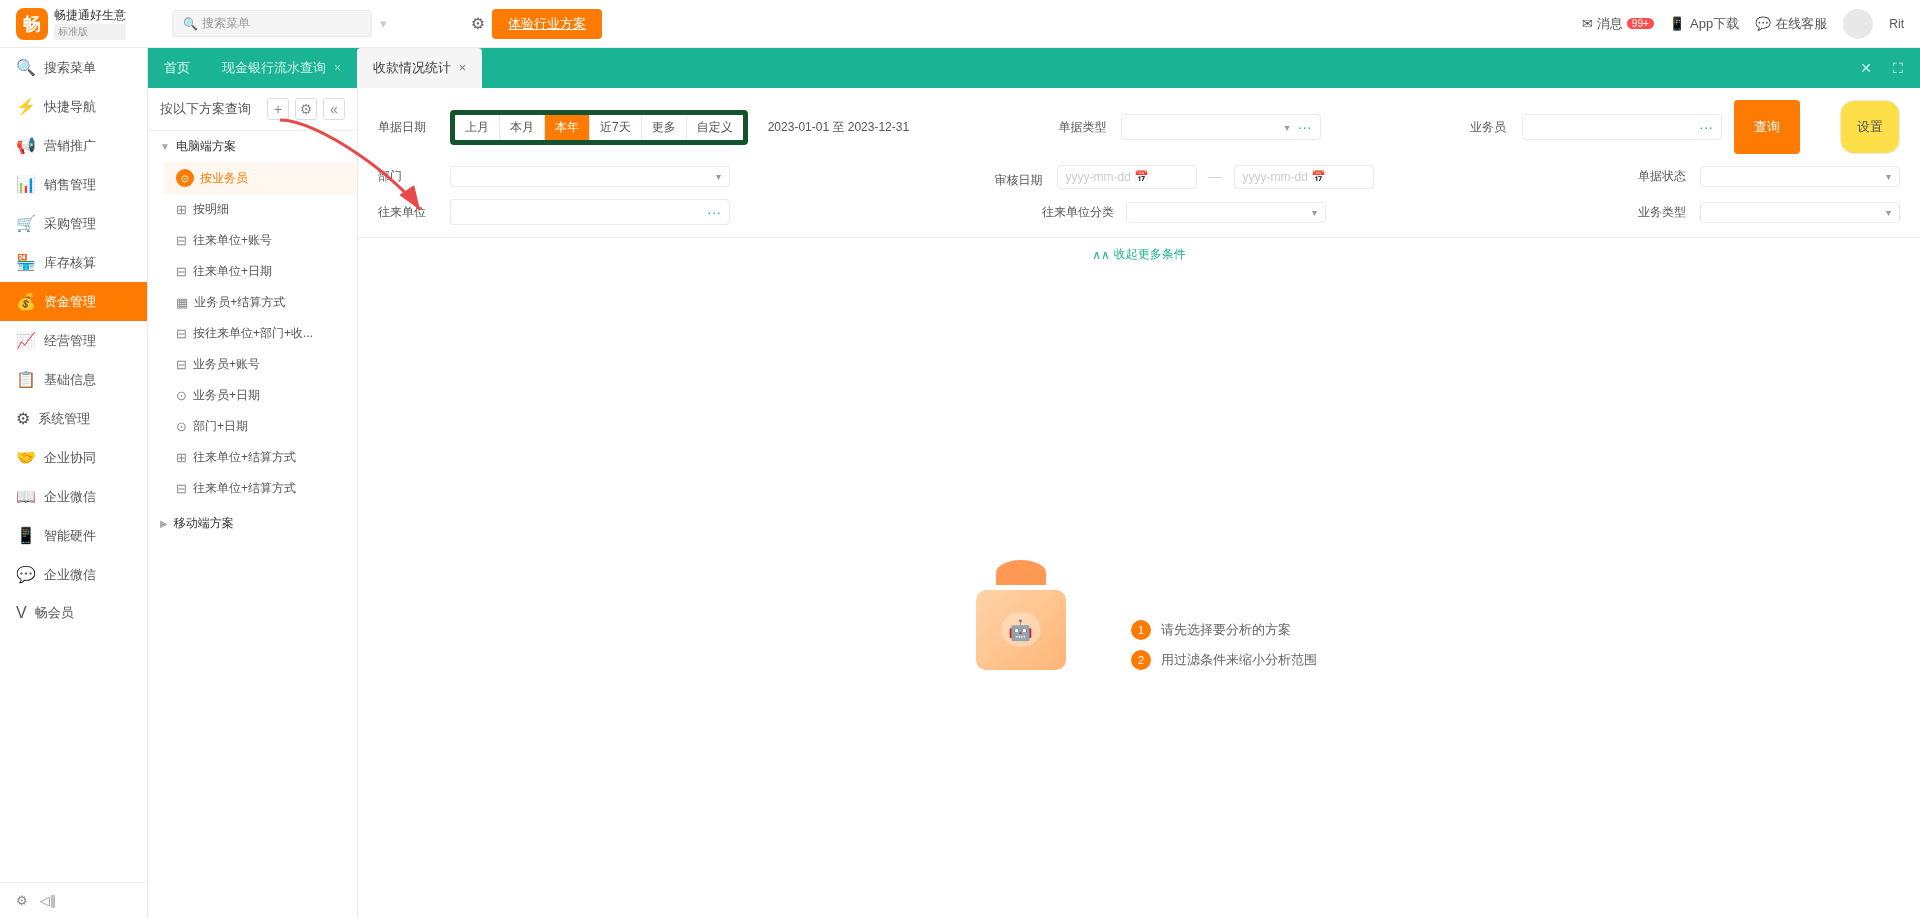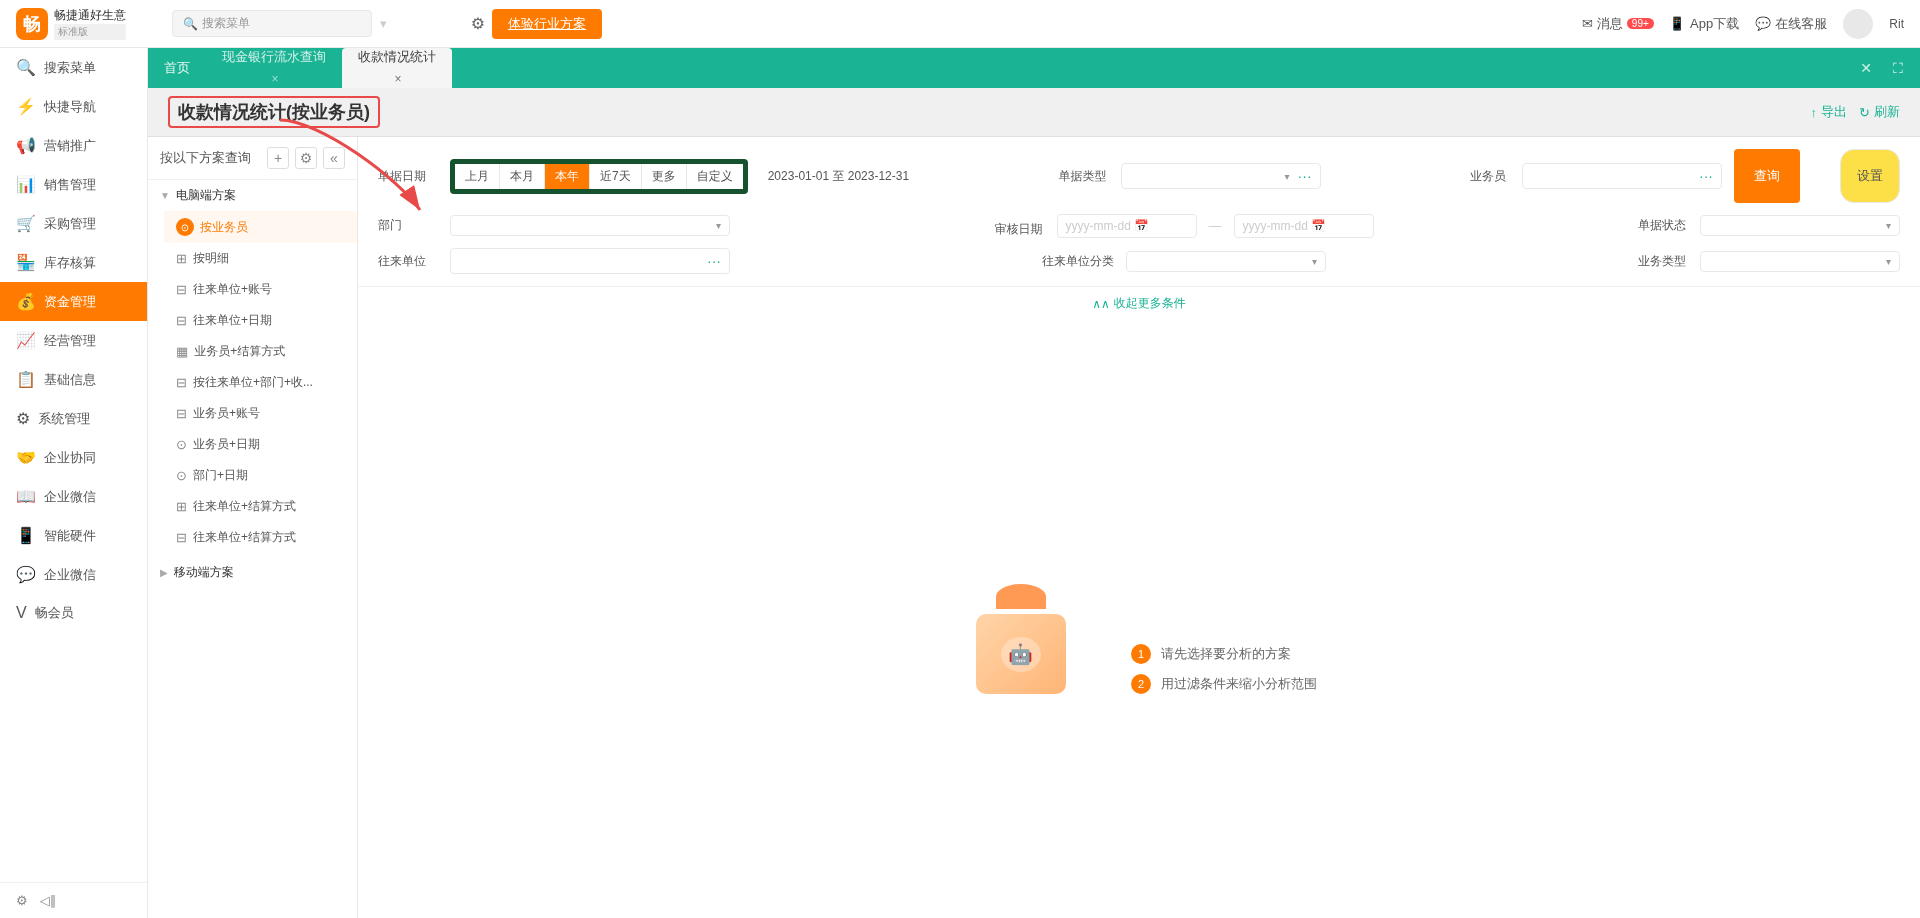--- a/index.html
+++ b/index.html
@@ -137,21 +137,20 @@
     }
     .tab-item {
       height: 100%;
       display: flex; align-items: center;
       padding: 0 16px;
       cursor: pointer;
       color: rgba(255,255,255,0.8);
       font-size: 13px;
       position: relative;
       gap: 6px;
-      flex-direction: column;
     }
     .tab-item.active {
       background: #f5f5f5;
       color: #404040;
       border-radius: 4px 4px 0 0;
       text-align: center;
     }
     .tab-item .tab-close {
       font-size: 12px;
       opacity: 0.7;
@@ -528,35 +527,20 @@
       <span>收款情况统计</span>
       <span class="tab-close">×</span>
     </div>
     <div class="tab-spacer"></div>
     <div class="tab-actions">
       <div class="tab-action-btn">✕</div>
       <div class="tab-action-btn">⛶</div>
     </div>
   </div>
 
-  <div class="page-header">
-    <div class="page-title-box highlight-box">
-      <span class="page-title">收款情况统计(按业务员)</span>
-    </div>
-    <div class="page-header-actions">
-      <div class="header-action-btn">
-        <span>↑</span>
-        <span>导出</span>
-      </div>
-      <div class="header-action-btn">
-        <span>↻</span>
-        <span>刷新</span>
-      </div>
-    </div>
-  </div>
 
   <div class="content-area">
 
     <div class="left-panel">
       <div class="panel-header">
         <span>按以下方案查询</span>
         <div class="panel-header-actions">
           <div class="panel-header-btn">+</div>
           <div class="panel-header-btn">⚙</div>
           <div class="panel-header-btn">«</div>

